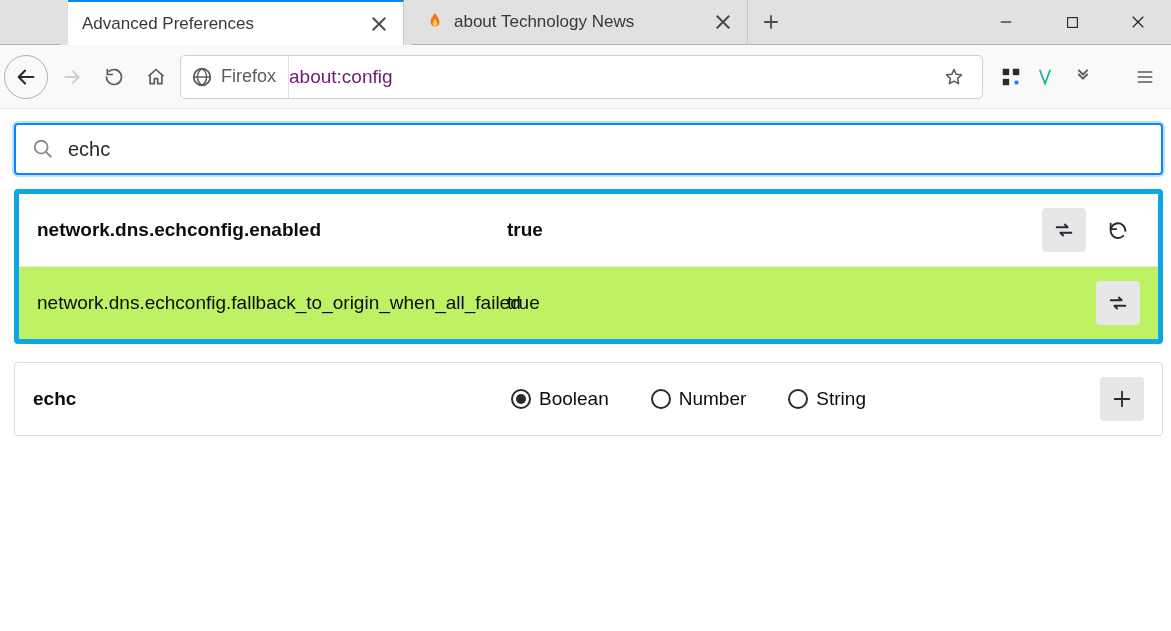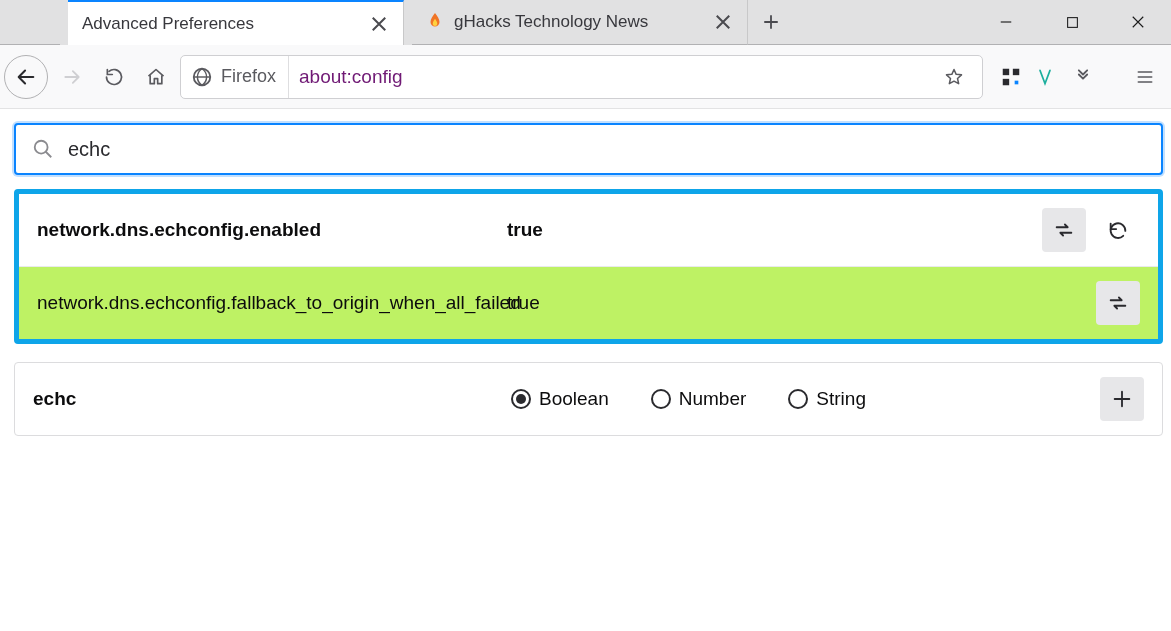--- a/index.html
+++ b/index.html
@@ -20,21 +20,21 @@
   .favicon { width: 18px; height: 18px; display: inline-flex; align-items: center; justify-content: center; font-size: 14px; color: #f07427; }
 
   
   .navbar { height: 64px; background: #f9f9fa; display: flex; align-items: center; padding: 0 8px 0 4px; gap: 6px; border-bottom: 1px solid #e3e3e4; }
   .icon-btn { width: 36px; height: 36px; border-radius: 4px; display: flex; align-items: center; justify-content: center; color: #5a5a5f; cursor: pointer; }
   .icon-btn.circle { width: 44px; height: 44px; border-radius: 50%; border: 1px solid #b1b1b3; color: #2a2a2e; }
   .icon-btn.disabled { color: #cfcfd2; }
   .icon-btn svg { width: 20px; height: 20px; }
   .icon-btn.circle svg { width: 22px; height: 22px; }
 
-  .urlbar { flex: 1; height: 44px; border: 1px solid #cfcfd2; border-radius: 5px; background: #fff; display: flex; align-items: center; padding: 0 10px; gap: 10px; }
+  .urlbar { flex: 1; height: 44px; border: 1px solid #cfcfd2; border-radius: 5px; background: #fff; display: flex; align-items: center; padding: 0 10px; }
   .urlbar .identity { display: flex; align-items: center; gap: 8px; color: #5a5a5f; font-size: 18px; border-right: 1px solid #dedee0; padding-right: 12px; height: 100%; }
   .urlbar .identity svg { width: 22px; height: 22px; }
   .urlbar .url { flex: 1; font-size: 19px; color: #701a75; }
   .urlbar .star { color: #5a5a5f; }
 
   .toolbar-right { display: flex; align-items: center; gap: 6px; margin-left: 8px; }
   .ext-icon { width: 28px; height: 28px; display: flex; align-items: center; justify-content: center; }
 
   
   .content { padding: 14px 8px 0 14px; }
@@ -77,21 +77,21 @@
     </span>
   </div>
 
   <div class="tab">
     <span class="favicon">
       <svg viewBox="0 0 16 16">
           <path fill="#f07427" d="M8 0c2 3 4 5 4 8a4 4 0 11-8 0c0-3 2-5 4-8z"></path>
           <path fill="#ffd23f" d="M8 5c1 1.5 2 3 2 4.5a2 2 0 11-4 0C6 8 7 6.5 8 5z"></path>
         </svg>
     </span>
-    <span class="title">gHacks Technology News</span>
+    <span class="title">about Technology News</span>
     <span class="close">
       <svg viewBox="0 0 16 16" stroke="currentColor" stroke-width="1.6" fill="none">
           <path d="M3 3l10 10M13 3L3 13"></path>
         </svg>
     </span>
   </div>
 
   <div class="newtab">
     <svg viewBox="0 0 16 16" width="18" height="18" stroke="#4a4a4f" stroke-width="1.6">
         <path d="M8 2v12M2 8h12"></path>

